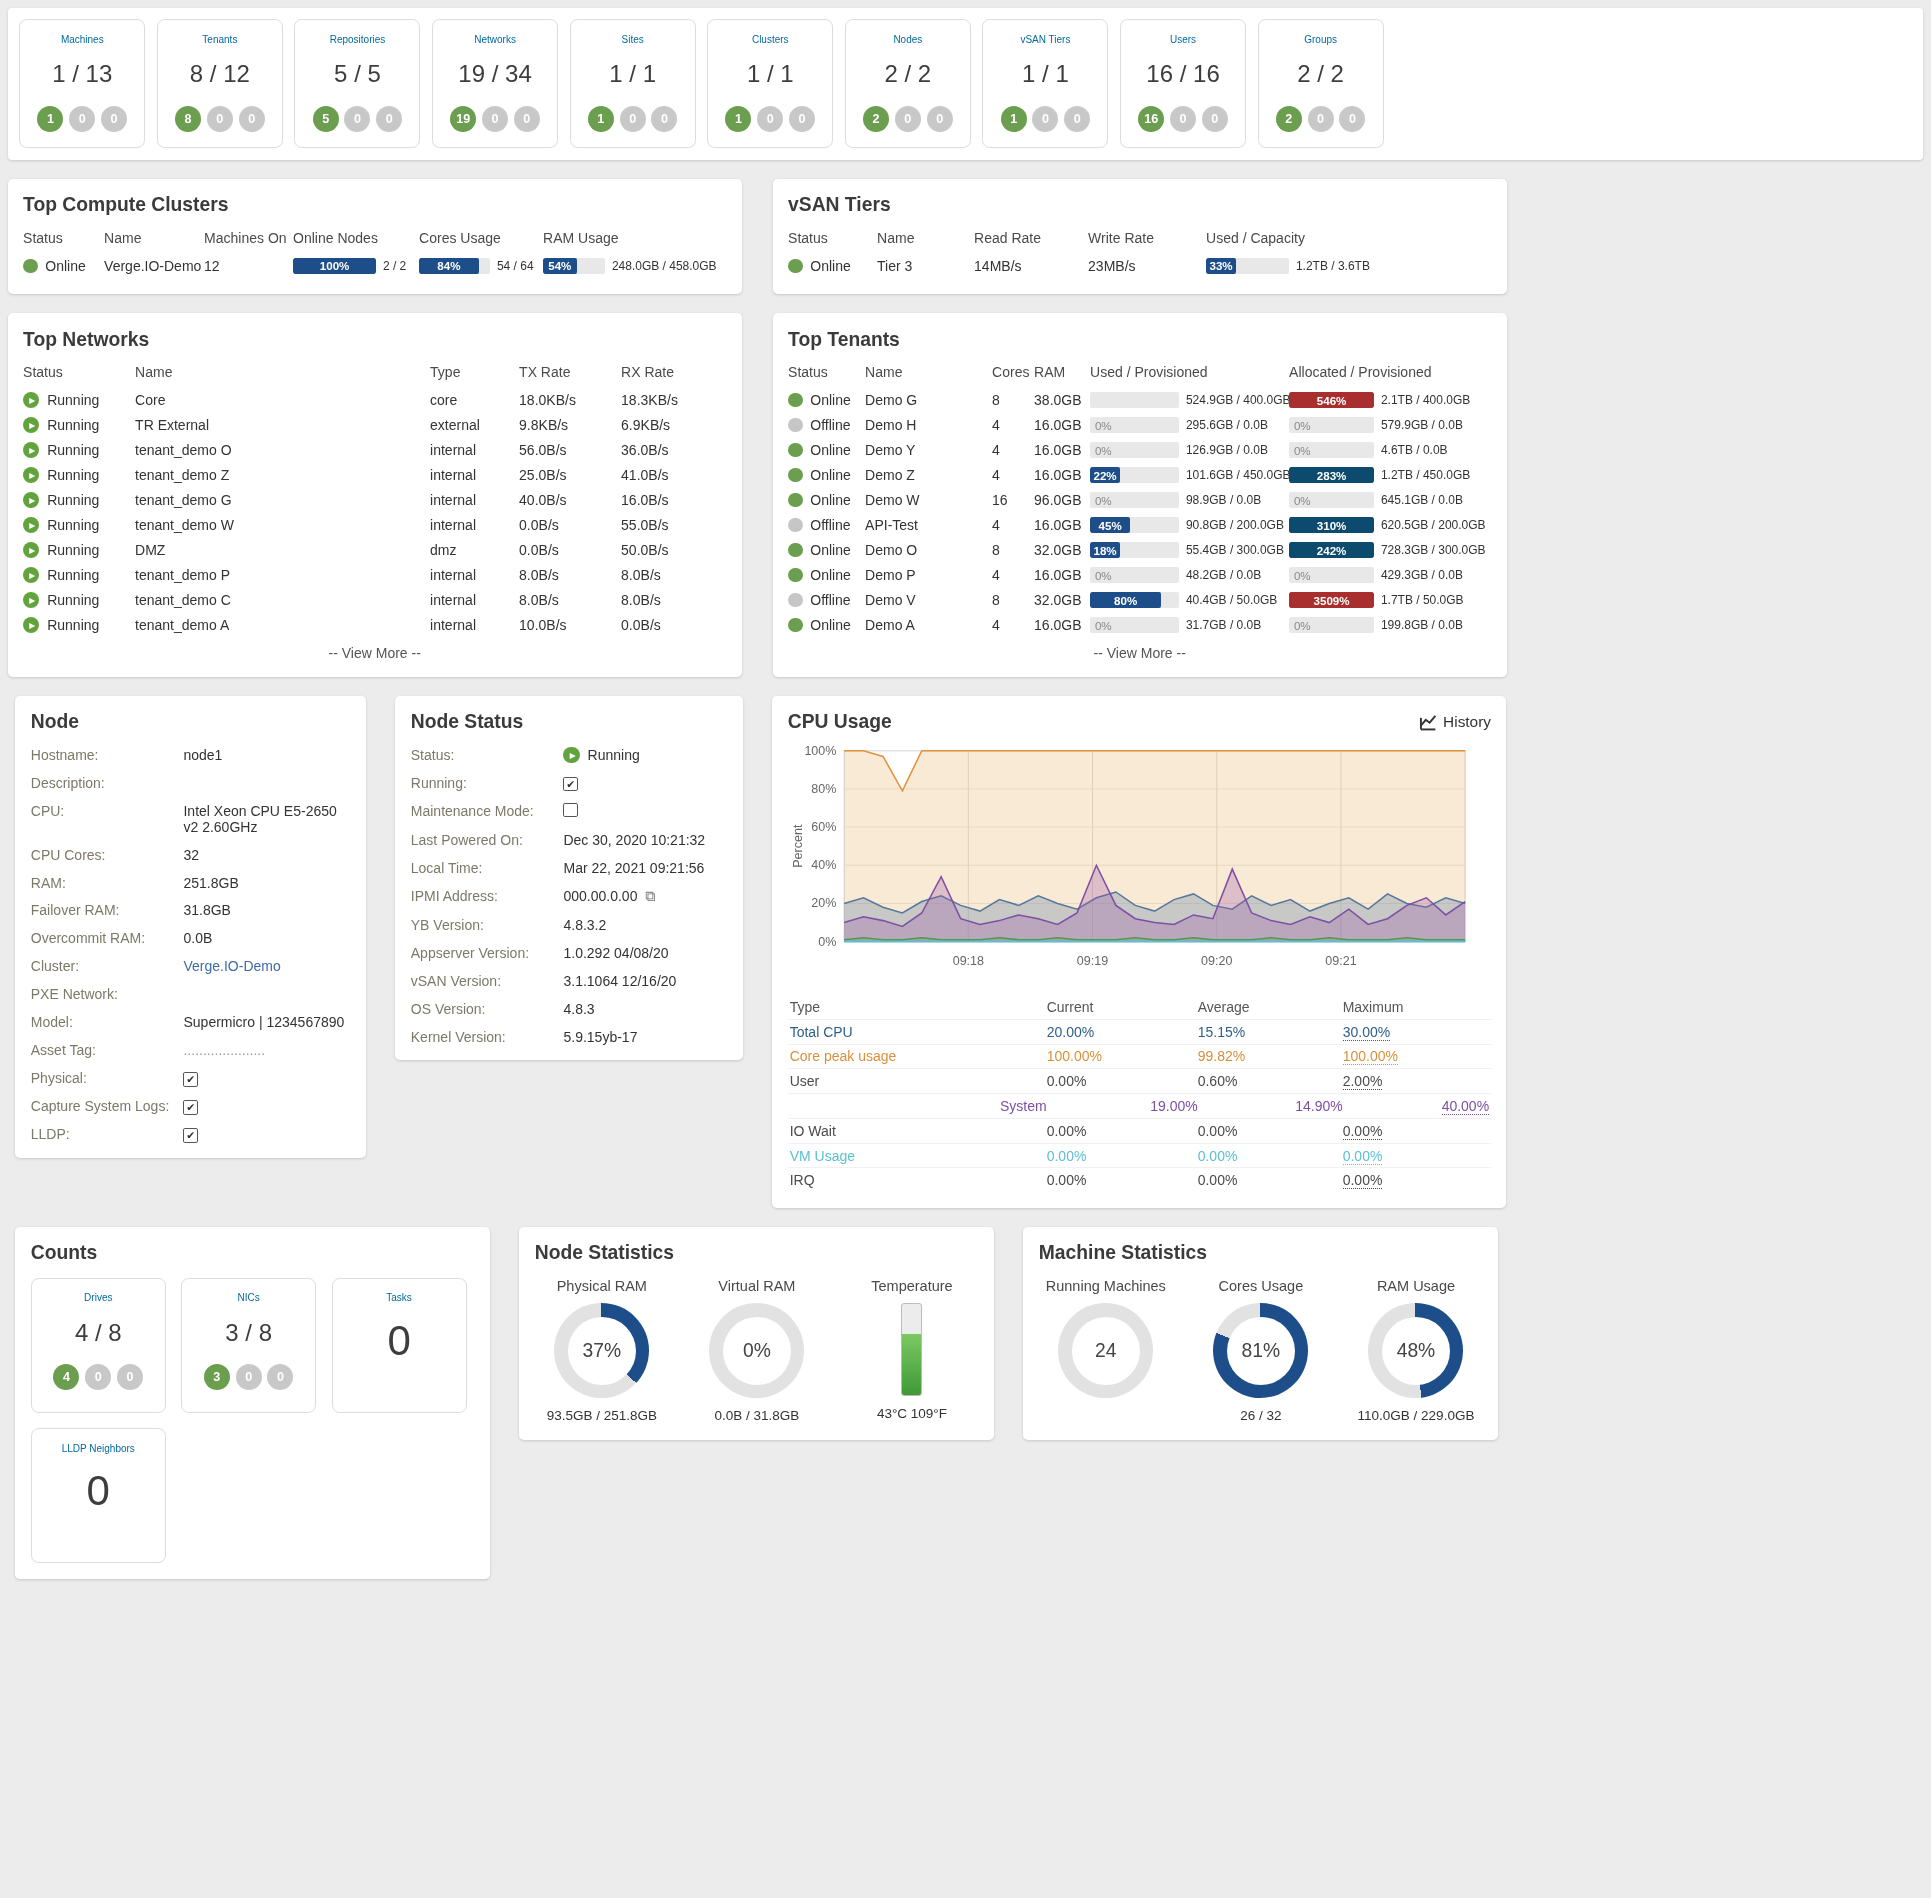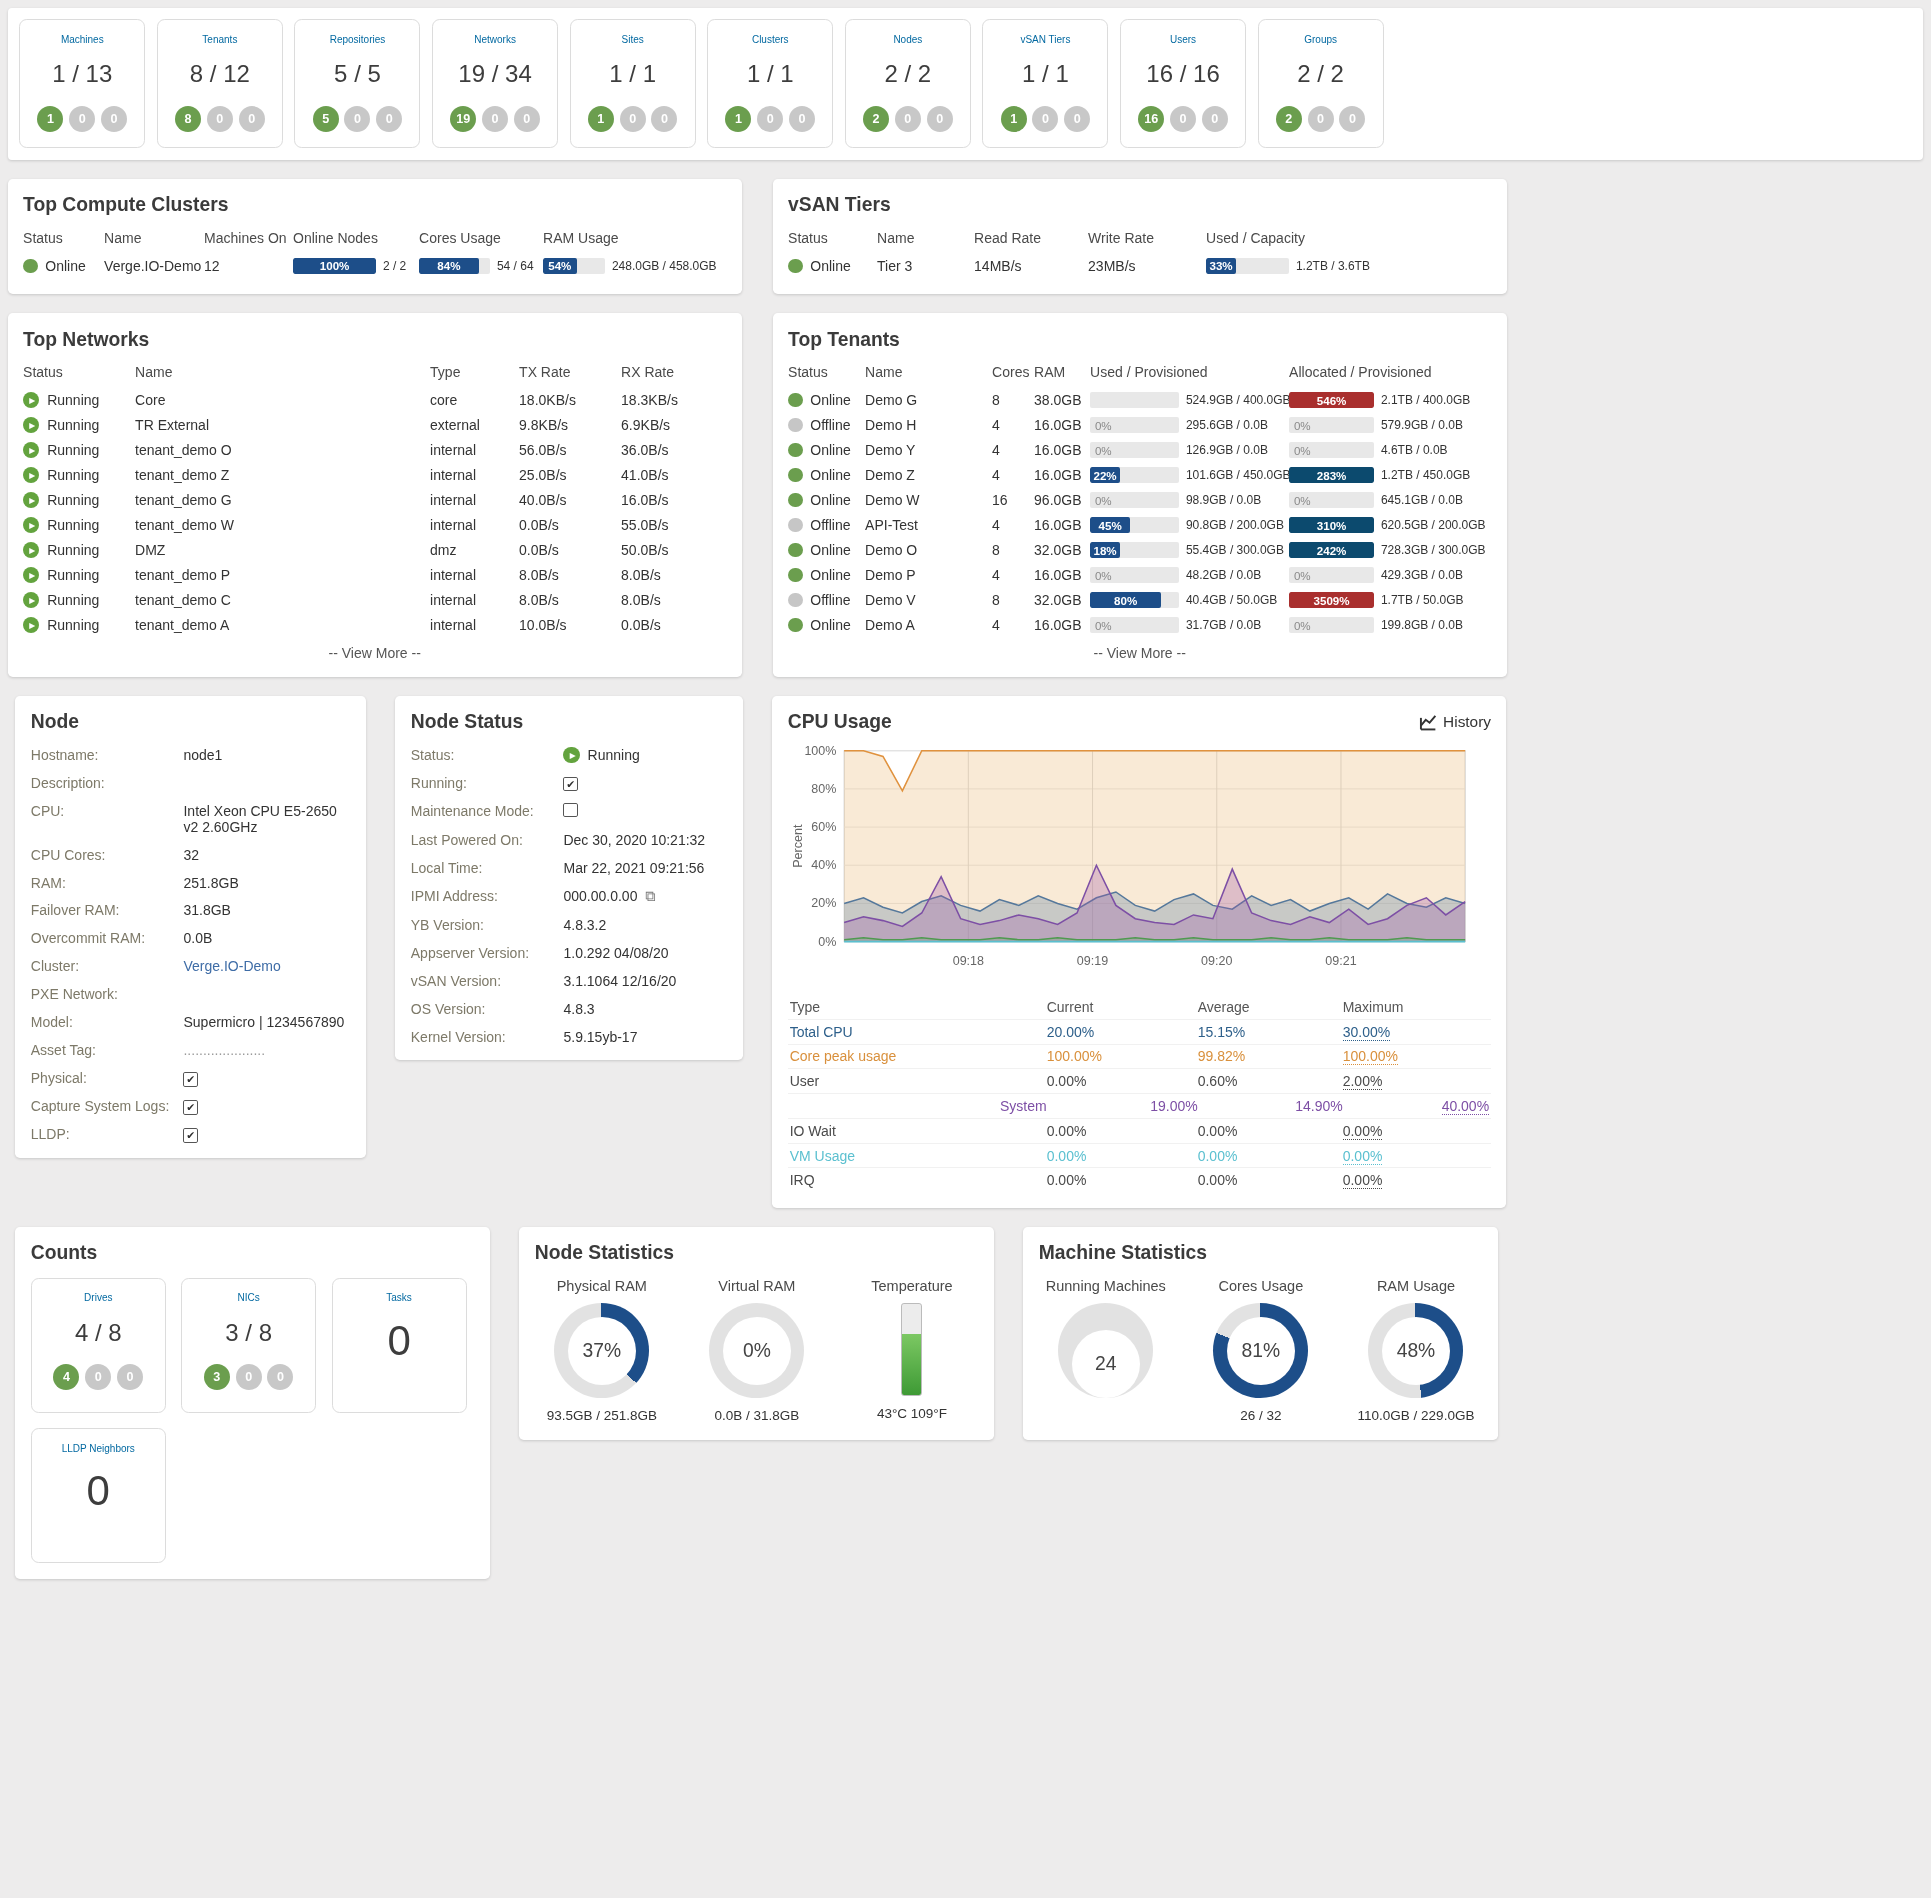--- a/index.html
+++ b/index.html
@@ -799,21 +799,21 @@
           <div class="stat-caption">43°C 109°F</div>
         </div>
       </div>
   </section>
 
   <section class="panel w492">
     <h2 class="ptitle">Machine Statistics</h2>
     <div class="widgets" id="machine-stat-widgets">
         <div class="stat-widget">
           <div class="stat-label">Running Machines</div>
-          <div class="donut" style="background: conic-gradient(rgb(29, 78, 137) 0deg, rgb(226, 226, 226) 0deg); align-items: flex-end;">
+          <div class="donut" style="background: conic-gradient(rgb(29, 78, 137) 0deg, rgb(226, 226, 226) 0deg);">
             <div class="donut-hole">24</div>
           </div>
           <div class="stat-caption"></div>
         </div>
         <div class="stat-widget">
           <div class="stat-label">Cores Usage</div>
           <div class="donut" style="background: conic-gradient(rgb(29, 78, 137) 291.6deg, rgb(226, 226, 226) 0deg);">
             <div class="donut-hole">81%</div>
           </div>
           <div class="stat-caption">26 / 32</div>

